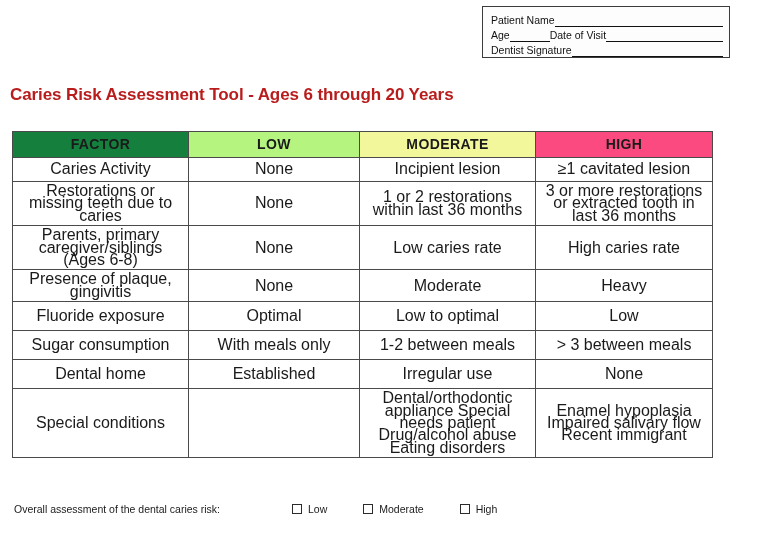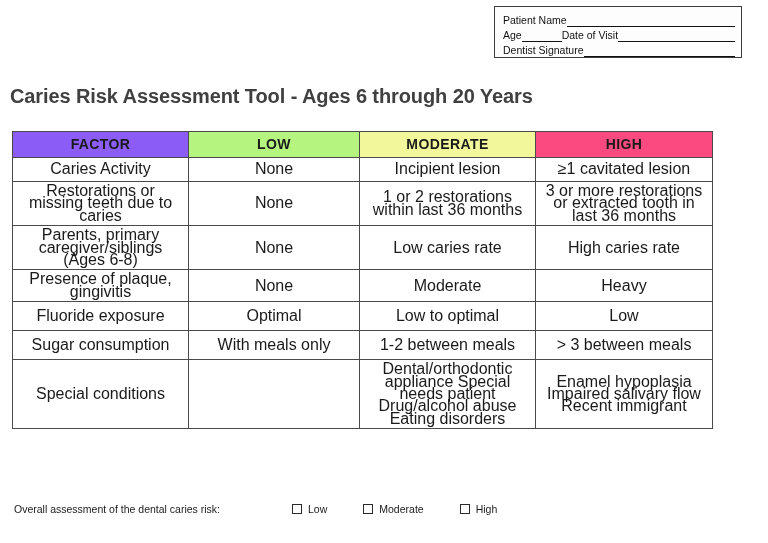--- a/index.html
+++ b/index.html
@@ -13,21 +13,21 @@
     height: 543px;
     position: relative;
     font-family: "Liberation Sans", sans-serif;
     color: #1a1a1a;
     overflow: hidden;
   }
 
   
   .patient-box {
     position: absolute;
-    left: 494px;
+    left: 482px;
     top: 6px;
     width: 248px;
     height: 52px;
     border: 1.5px solid #3c3c3c;
     background: #fdfdfd;
     box-sizing: border-box;
     padding: 5px 6px 14px 8px;
   }
   .pat-line {
     display: flex;
@@ -48,24 +48,24 @@
     flex: 0 0 auto;
   }
   .rule.grow { flex: 1 1 auto; }
   .rule.w-age { width: 40px; }
 
   
   .page-title {
     position: absolute;
     left: 10px;
     top: 85px;
-    font-size: 20px;
+    font-size: 17px;
     font-weight: bold;
     letter-spacing: -0.1px;
-    color: #404040;
+    color: #b91c1c;
     white-space: nowrap;
   }
 
   
   .risk-table {
     position: absolute;
     left: 12px;
     top: 131px;
     width: 700px;
     border-collapse: collapse;
@@ -87,21 +87,21 @@
     font-weight: bold;
     letter-spacing: 0.4px;
     padding: 3px 4px;
     height: 19px;
   }
   .col-factor { width: 176px; }
   .col-low    { width: 171px; }
   .col-mod    { width: 176px; }
   .col-high   { width: 177px; }
 
-  .th-factor { background: #8b5cf6; }
+  .th-factor { background: #15803d; }
   .th-low    { background: #b5f57f; }
   .th-mod    { background: #f3f79c; }
   .th-high   { background: #fb4a7f; }
 
   .cell-left { text-align: left; }
 
   .r-caries      { height: 24px; }
   .r-demin       { height: 29px; }
   .r-restor      { height: 44px; padding-left: 20px; }
   .r-parents     { height: 44px; }
@@ -206,20 +206,26 @@
       <td>Optimal</td>
       <td>Low to optimal</td>
       <td>Low</td>
     </tr>
     <tr class="r-sugar">
       <td>Sugar consumption</td>
       <td>With meals only</td>
       <td>1-2 between meals</td>
       <td>&gt; 3 between meals</td>
     </tr>
+    <tr class="r-dentalhome">
+      <td>Dental home</td>
+      <td>Established</td>
+      <td>Irregular use</td>
+      <td>None</td>
+    </tr>
     <tr class="r-special">
       <td>Special conditions</td>
       <td></td>
       <td>Dental/orthodontic appliance Special needs patient Drug/alcohol abuse Eating disorders</td>
       <td>Enamel hypoplasia Impaired salivary flow Recent immigrant</td>
     </tr>
   </tbody>
 </table>
 
 <div class="footer-row">

